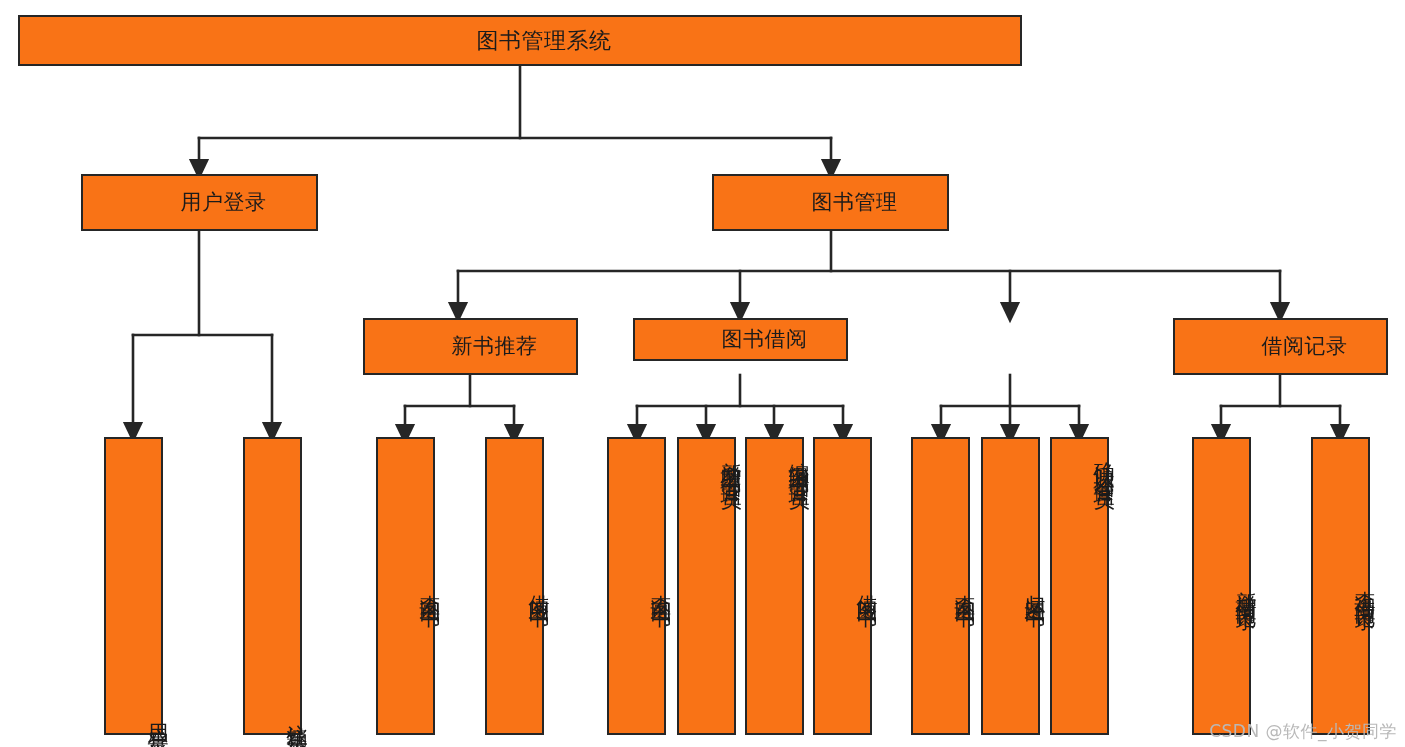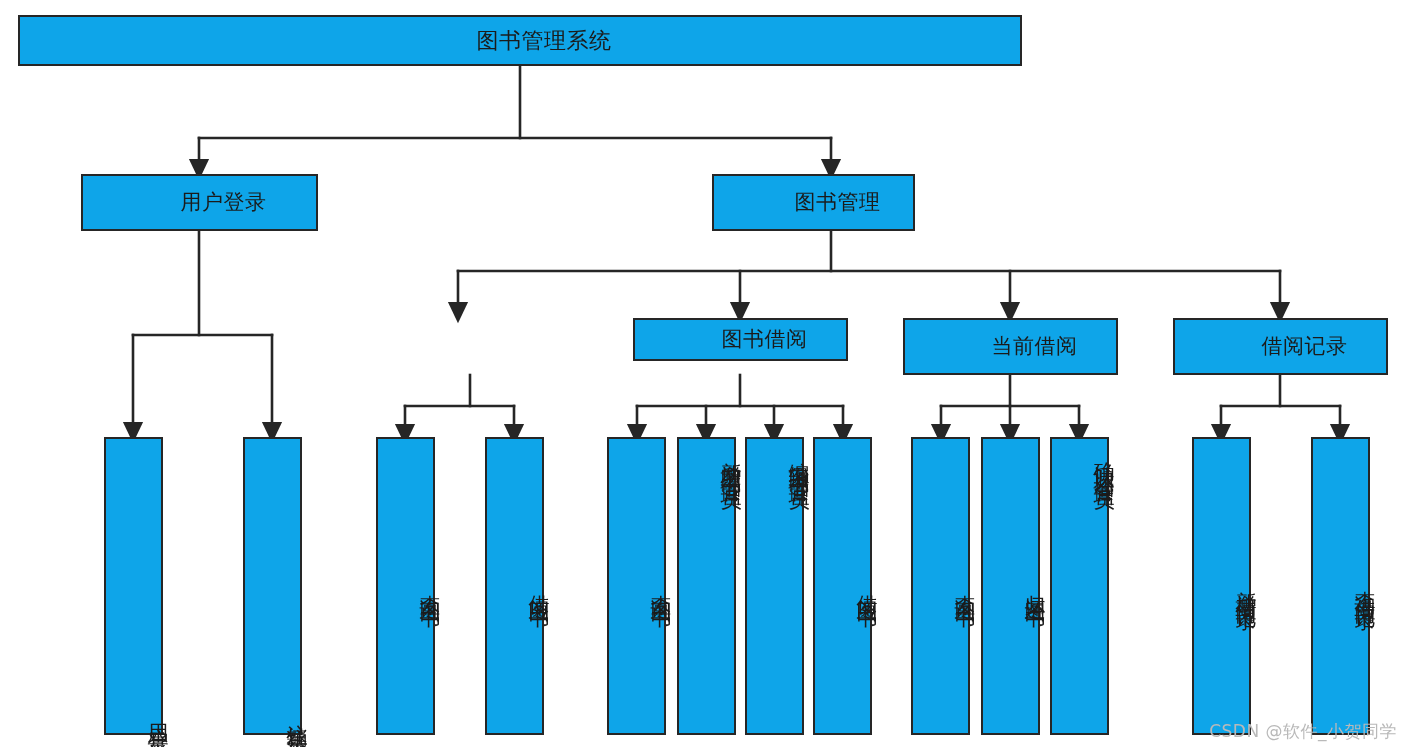--- a/index.html
+++ b/index.html
@@ -9,21 +9,21 @@
     font-family:"DejaVu Sans","Liberation Sans",sans-serif;
     overflow:hidden;
     position:relative;
   }
   #diagram{
     position:absolute;left:0;top:0;width:1405px;height:747px;
   }
   .node{
     position:absolute;
     box-sizing:border-box;
-    background:#0ea5e9;
+    background:#f97316;
     border:2.5px solid #262626;
     display:flex;
     align-items:center;
     justify-content:center;
     color:#1b1b1b;
     z-index:3;
     padding-left:48px;
   }
   .node .label{
     line-height:1.06;
@@ -131,32 +131,32 @@
   </svg>
 
   <div class="node h root" style="left:18px;top:15px;width:1004px;height:51px;">
     <span class="label">图书管理系统</span>
   </div>
 
   <div class="node h" style="left:81px;top:174px;width:237px;height:57px;">
     <span class="label">用户登录</span>
   </div>
 
-  <div class="node h" style="left:712px;top:174px;width:203px;height:57px;">
+  <div class="node h" style="left:712px;top:174px;width:237px;height:57px;">
     <span class="label">图书管理</span>
   </div>
 
+  <div class="node h" style="left:363px;top:318px;width:215px;height:57px;">
+    <span class="label">新书推荐</span>
+  </div>
 
   <div class="node h" style="left:633px;top:318px;width:215px;height:43px;">
     <span class="label">图书借阅</span>
   </div>
 
-  <div class="node h" style="left:903px;top:318px;width:215px;height:57px;">
-    <span class="label">当前借阅</span>
-  </div>
 
   <div class="node h" style="left:1173px;top:318px;width:215px;height:57px;justify-content:center;">
     <span class="label">借阅记录</span>
   </div>
 
   <div class="node v bot" style="left:104px;top:437px;width:59px;height:298px;">
     <span class="label">用户登录</span>
   </div>
   <div class="node v bot" style="left:243px;top:437px;width:59px;height:298px;">
     <span class="label">注销登录</span>

